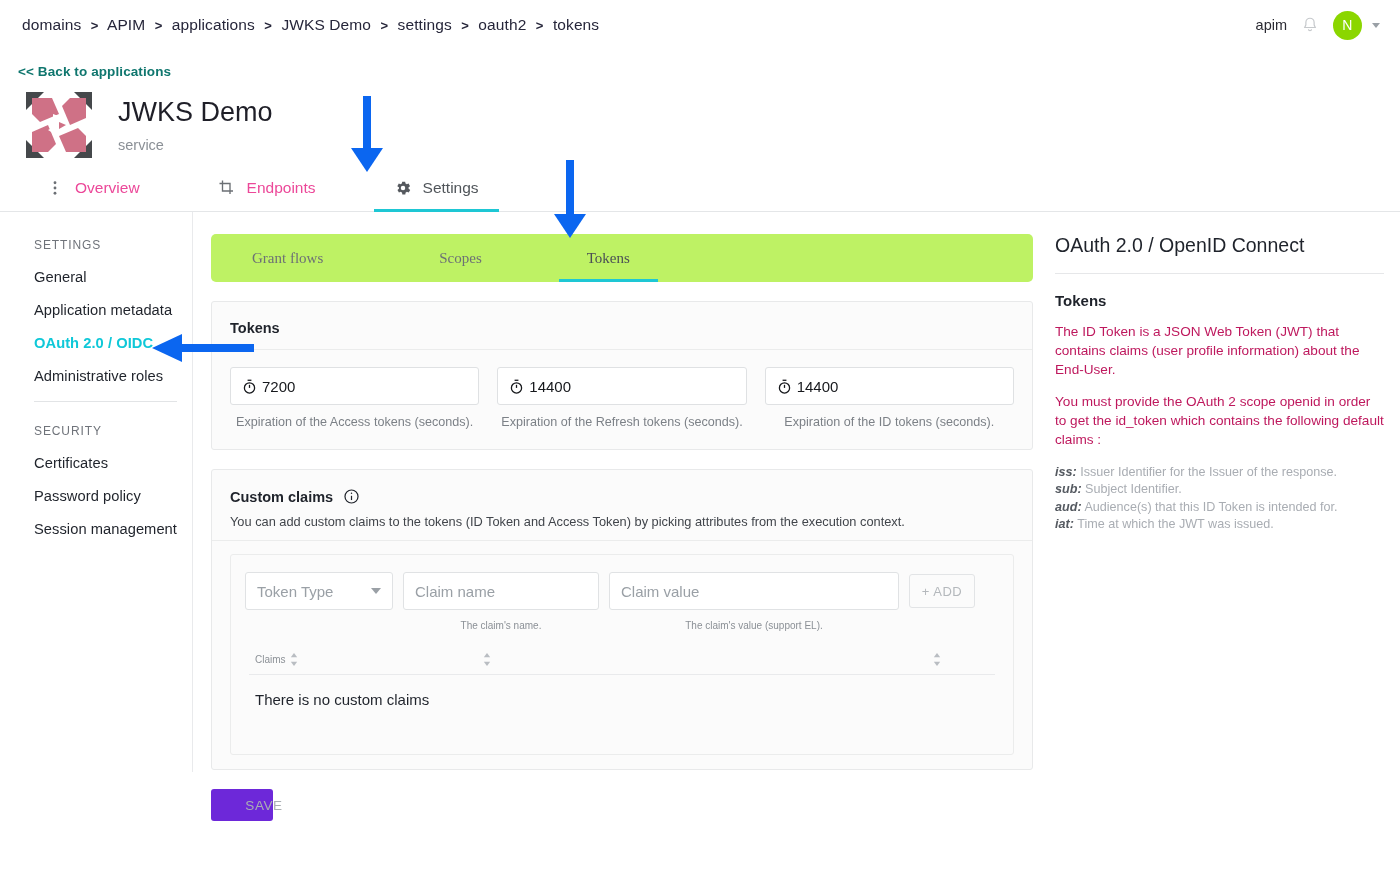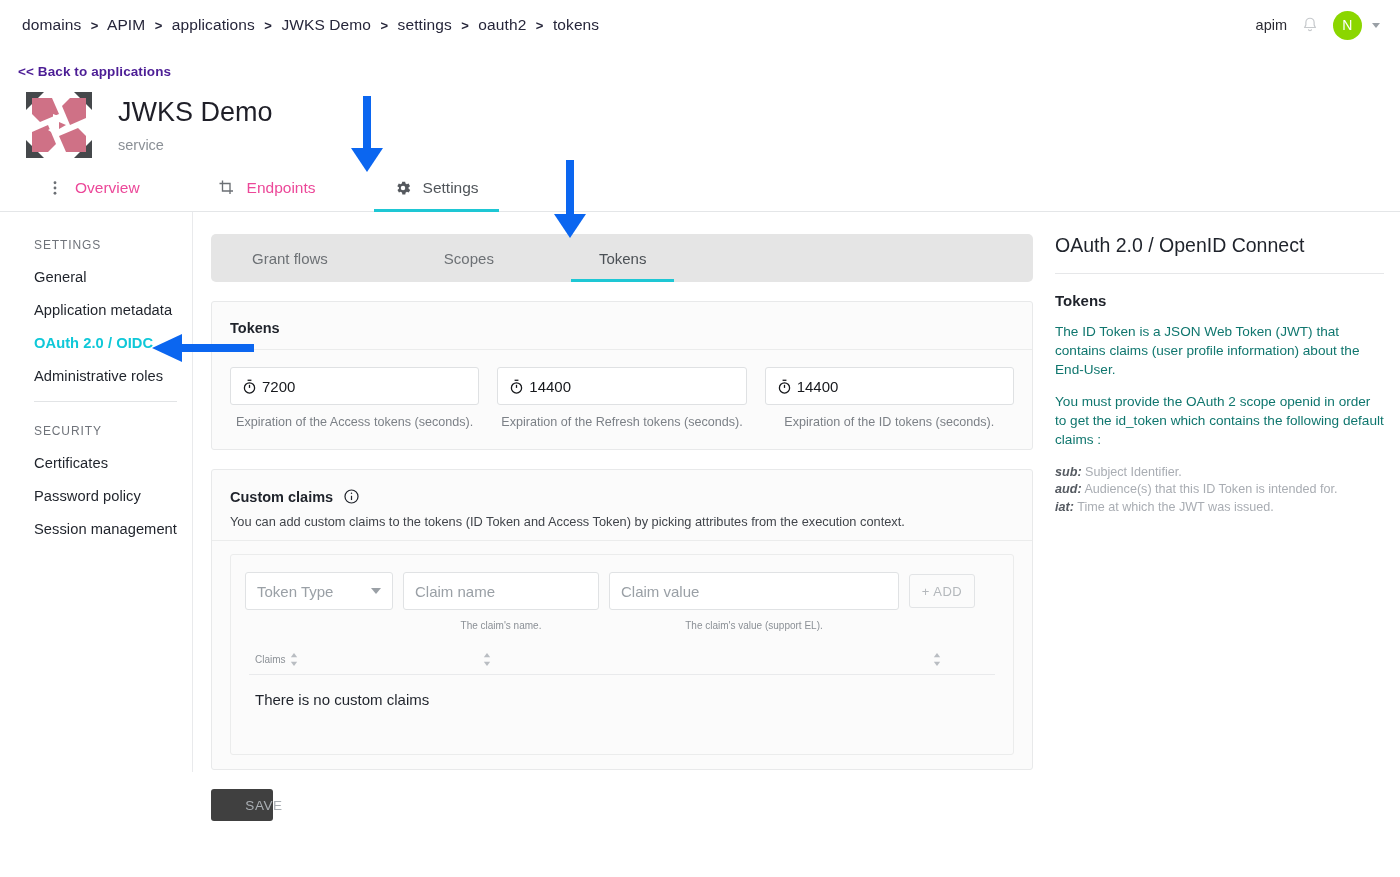--- a/index.html
+++ b/index.html
@@ -47,21 +47,21 @@
     border-right: 4.5px solid transparent;
     border-top: 5px solid #9aa0a6;
     margin-left: -4px;
   }
 
   
   .back-link {
     margin: 14px 0 0 18px;
     font-size: 13.5px;
     font-weight: bold;
-    color: #4c1d95;
+    color: #0f766e;
     letter-spacing: .1px;
   }
   .app-head {
     display: flex; align-items: flex-start;
     padding: 13px 0 0 26px;
     gap: 26px;
   }
   .app-logo {
     width: 66px; height: 66px;
     background: #ffffff;
@@ -118,24 +118,25 @@
   }
   .side-item.active { color: #0fc8d8; font-weight: bold; }
   .side-divider { width: 143px; height: 1px; background: #e2e4e6; margin: 9px 0 22px 0; }
 
   
   .content { flex: 1 1 auto; padding: 22px 0 0 18px; }
 
   .subtabs {
     width: 822px;
     height: 48px;
-    background: #e5e5e5;
+    background: #bef264;
     border-radius: 5px;
     display: flex; align-items: flex-end;
     position: relative;
+    font-family: Liberation Serif, serif;
   }
   .subtab {
     font-size: 15px; color: #6d7175;
     padding: 0 6px; height: 48px;
     display: flex; align-items: center;
     position: relative;
   }
   .subtab:nth-child(1) { margin-left: 35px; }
   .subtab:nth-child(2) { margin-left: 104px; }
   .subtab:nth-child(3) { margin-left: 93px; }
@@ -242,35 +243,35 @@
   .sort-ico { width: 8px; height: 13px; display: block; }
   .claims-empty {
     font-size: 15px; color: #1f232b;
     padding: 16px 0 46px 6px;
   }
   .claims-card-pad { height: 14px; }
 
   .save-btn {
     width: 62px; height: 32px;
     margin: 19px 0 0 0;
-    background: #404040;
+    background: #6d28d9;
     border-radius: 3px;
     display: flex; align-items: center; justify-content: center;
     font-size: 13.5px; color: #a9aeb3; letter-spacing: .6px; padding-left: 44px;
   }
 
   
   .doc-panel {
     width: 363px;
     padding: 22px 16px 0 18px;
   }
   .doc-h1 { font-size: 19.5px; color: #1f232b; font-weight: 400; }
   .doc-rule { height: 1px; background: #e6e7e9; margin: 16px 0 18px 0; }
   .doc-h2 { font-size: 15px; font-weight: bold; color: #1f232b; margin-bottom: 14px; }
-  .doc-p { font-size: 13.6px; color: #0f766e; line-height: 1.38; margin-bottom: 14px; }
+  .doc-p { font-size: 13.6px; color: #be185d; line-height: 1.38; margin-bottom: 14px; }
   .doc-claim { font-size: 12.6px; color: #a9adb3; line-height: 1.4; }
   .doc-claim b { color: #555a61; font-style: italic; }
 
   
   .anno { position: absolute; pointer-events: none; }
 </style>
 </head>
 <body>
 
 <div class="topbar">
@@ -501,20 +502,24 @@
   </div>
 
   <div class="doc-panel">
     <div class="doc-h1">OAuth 2.0 / OpenID Connect</div>
     <div class="doc-rule"></div>
     <div class="doc-h2">Tokens</div>
     <div class="doc-p">The ID Token is a JSON Web Token (JWT) that contains claims (user profile information) about the End-User.</div>
     <div class="doc-p">You must provide the OAuth 2 scope openid in order to get the id_token which contains the following default claims :</div>
     <div>
       <div class="doc-claim">
+        <b>iss:</b>
+        <span>Issuer Identifier for the Issuer of the response.</span>
+      </div>
+      <div class="doc-claim">
         <b>sub:</b>
         <span>Subject Identifier.</span>
       </div>
       <div class="doc-claim">
         <b>aud:</b>
         <span>Audience(s) that this ID Token is intended for.</span>
       </div>
       <div class="doc-claim">
         <b>iat:</b>
         <span>Time at which the JWT was issued.</span>

